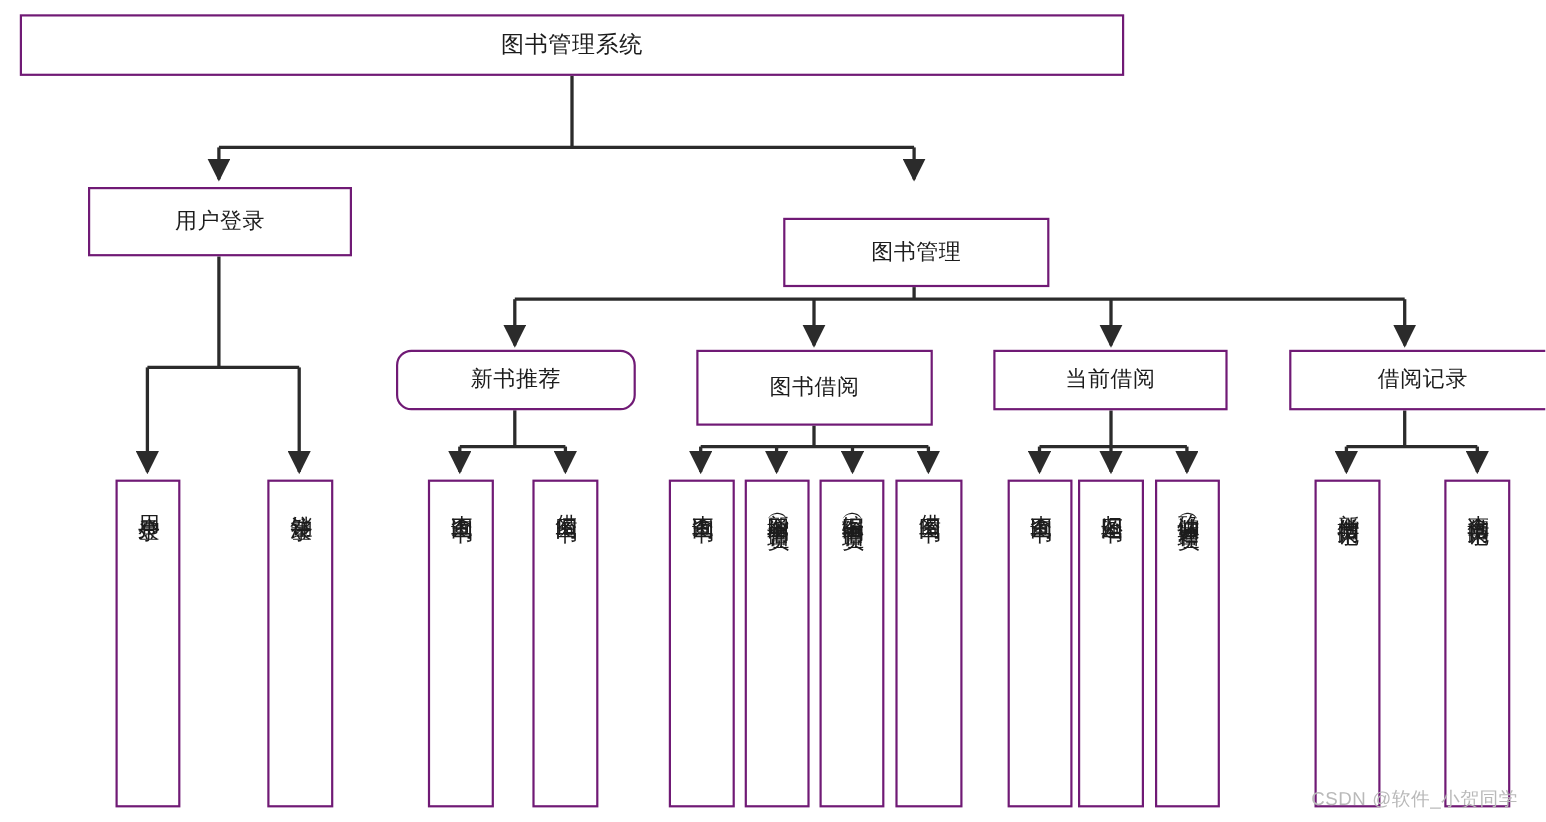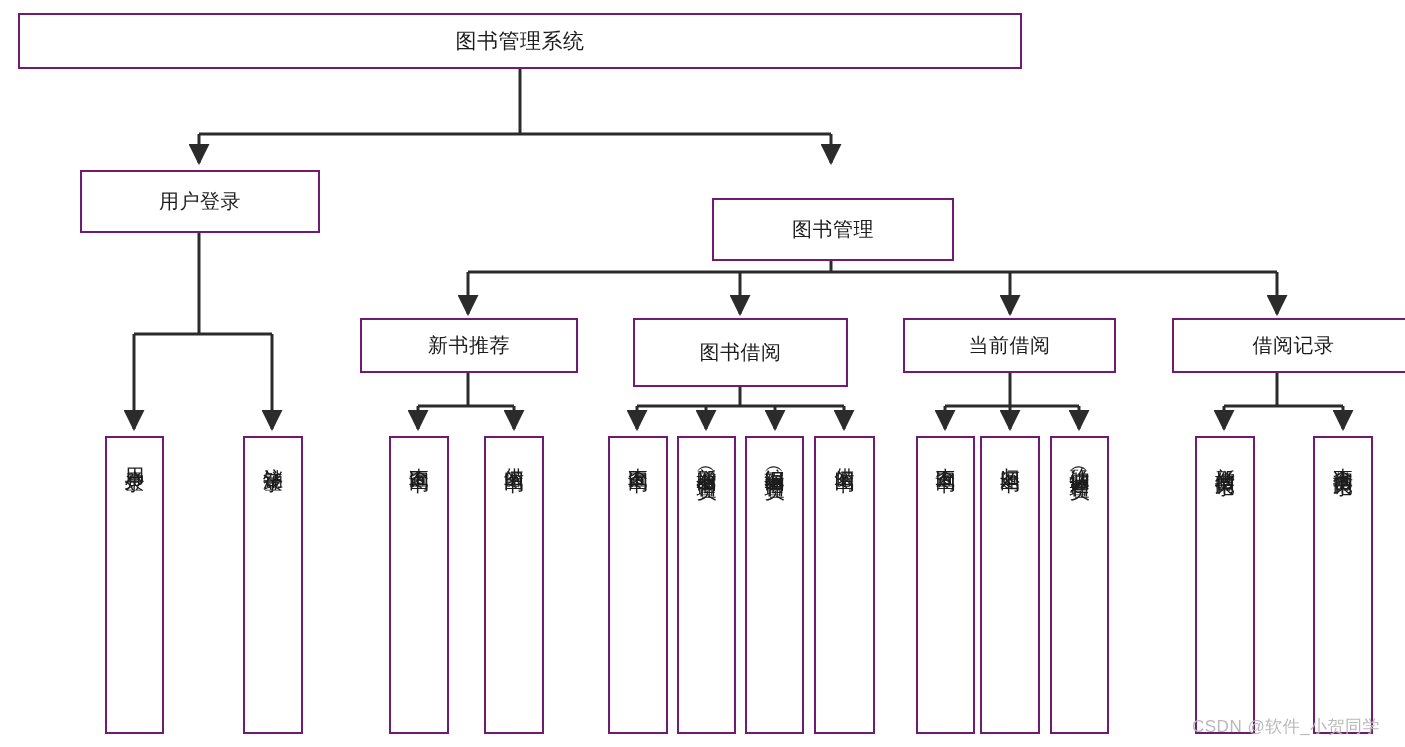--- a/index.html
+++ b/index.html
@@ -127,21 +127,21 @@
     <span class="node-label">图书管理系统</span>
   </div>
 
   <div class="node level2" style="left:80px; top:170px; width:240px; height:63px;">
     <span class="node-label">用户登录</span>
   </div>
   <div class="node level2" style="left:712px; top:170px; width:242px; height:63px;margin-top:28px;">
     <span class="node-label">图书管理</span>
   </div>
 
-  <div class="node level3" style="left:360px; top:318px; width:218px; height:55px;">
+  <div class="node level3" style="left:360px; top:318px; width:218px; height:55px;border-radius:14px;">
     <span class="node-label">新书推荐</span>
   </div>
   <div class="node level3" style="left:633px; top:318px; width:215px; height:69px;">
     <span class="node-label">图书借阅</span>
   </div>
   <div class="node level3" style="left:903px; top:318px; width:213px; height:55px;text-align:center;">
     <span class="node-label">当前借阅</span>
   </div>
   <div class="node level3" style="left:1172px; top:318px; width:243px; height:55px;">
     <span class="node-label">借阅记录</span>

